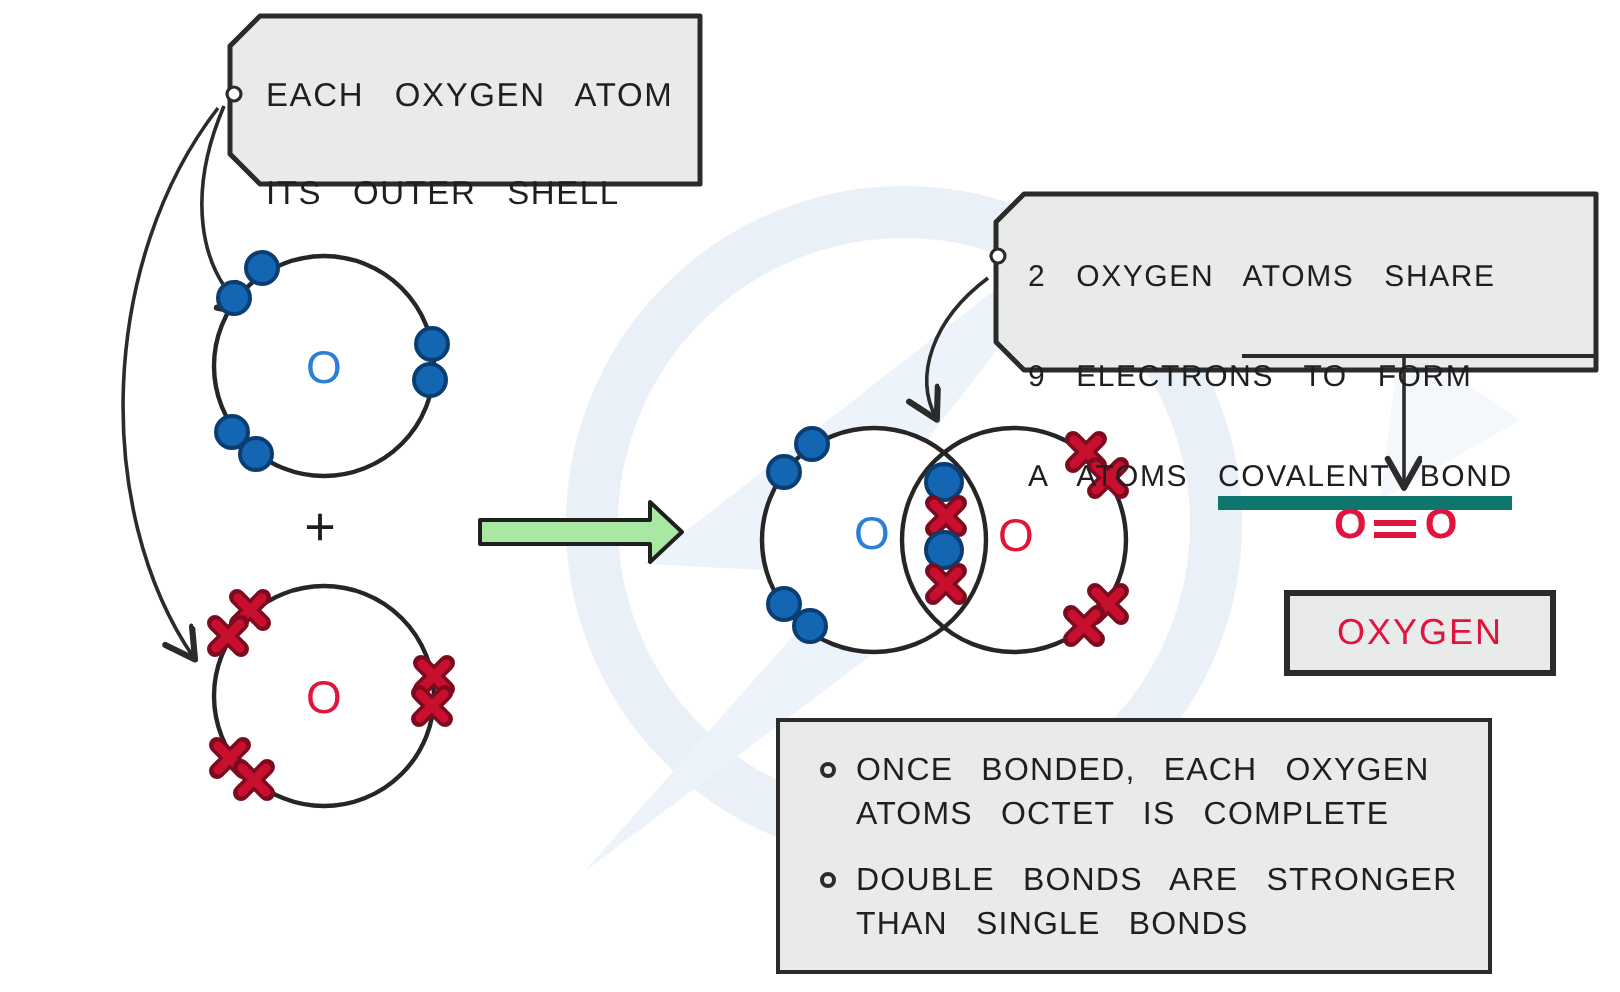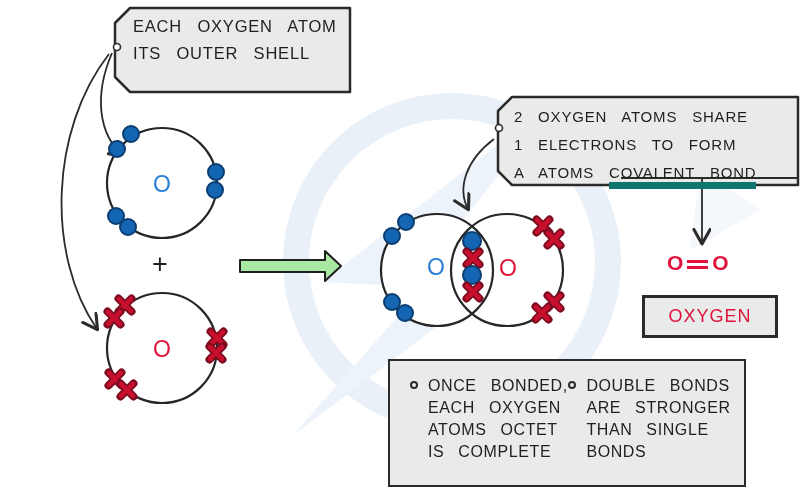--- a/index.html
+++ b/index.html
@@ -8,21 +8,21 @@
     position:relative; width:810px; height:496px; background:#ffffff;
     overflow:hidden; font-family:"Liberation Sans", sans-serif; color:#1f1f1f;
   }
   #artwork { position:absolute; left:0; top:0; z-index:1; }
   .hand {
     position:absolute; z-index:2;
     font-family:"Liberation Sans", sans-serif;
     font-size:15px; letter-spacing:0.8px; word-spacing:10px;
     color:#1f1f1f; white-space:nowrap;
   }
-  .note-lines div { line-height:27px; }
+  .note-lines div { line-height:27px;margin-top:22px; }
   .u-line { border-bottom:7px solid #0f766e; padding-bottom:1px; }
   .atom-symbol {
     position:absolute; z-index:2; transform:translate(-50%,-50%);
     font-size:23px; letter-spacing:0; word-spacing:0;
   }
   .blue-sym { color:#2a7fd6; }
   .red-sym  { color:#e0143c; }
   .plus-sign {
     position:absolute; z-index:2; transform:translate(-50%,-50%);
     font-size:27px; color:#1f1f1f;
@@ -36,21 +36,21 @@
     border-top:3px solid #e0143c; border-bottom:3px solid #e0143c;
   }
   .label-box {
     position:absolute; z-index:2; background:#e9eaea;
     border:3px solid #2b2b2b; display:flex; align-items:center; justify-content:center;
   }
   #oxygen-box { left:642px; top:295px; width:136px; height:43px; }
   #oxygen-box span { color:#e0143c; font-size:18px; letter-spacing:1px; }
   #summary-box {
     left:388px; top:359px; width:358px; height:128px;
-    flex-direction:row; align-items:flex-start; justify-content:flex-start;
+    flex-direction:column; align-items:flex-start; justify-content:flex-start;
     border-width:2.5px; padding:14px 10px 0 20px;
   }
   .bullet-item { display:flex; margin-bottom:11px; }
   .bullet-dot {
     width:8px; height:8px; border:2px solid #2b2b2b; border-radius:50%;
     margin:6px 10px 0 0; flex:0 0 auto;
   }
   .bullet-text { font-size:16px; letter-spacing:0.6px; word-spacing:9px; line-height:22px; }
   #note1 { left:133px; top:13px; font-size:16.5px; }
   #note2 { left:514px; top:103px; }
@@ -146,21 +146,21 @@
     <path d="M702,179 L702,243" fill="none" stroke="#2b2b2b" stroke-width="1.8" marker-end="url(#ah)"></path>
   </svg>
 
   <div id="note1" class="hand note-lines">
     <div>EACH OXYGEN ATOM</div>
     <div>ITS OUTER SHELL</div>
   </div>
 
   <div id="note2" class="hand note-lines">
     <div>2 OXYGEN ATOMS SHARE</div>
-    <div>1 ELECTRONS TO FORM</div>
+    <div>9 ELECTRONS TO FORM</div>
     <div><span>A ATOMS</span> <span class="u-line">COVALENT BOND</span></div>
   </div>
 
   <span class="atom-symbol blue-sym" style="left:162px; top:184px;">O</span>
   <span class="atom-symbol red-sym" style="left:162px; top:349px;">O</span>
   <span class="plus-sign" style="left:160px; top:264px;">+</span>
   <span class="atom-symbol blue-sym" style="left:436px; top:267px;">O</span>
   <span class="atom-symbol red-sym" style="left:508px; top:268px;">O</span>
 
   <div class="formula" style="left:667px; top:251px;">

